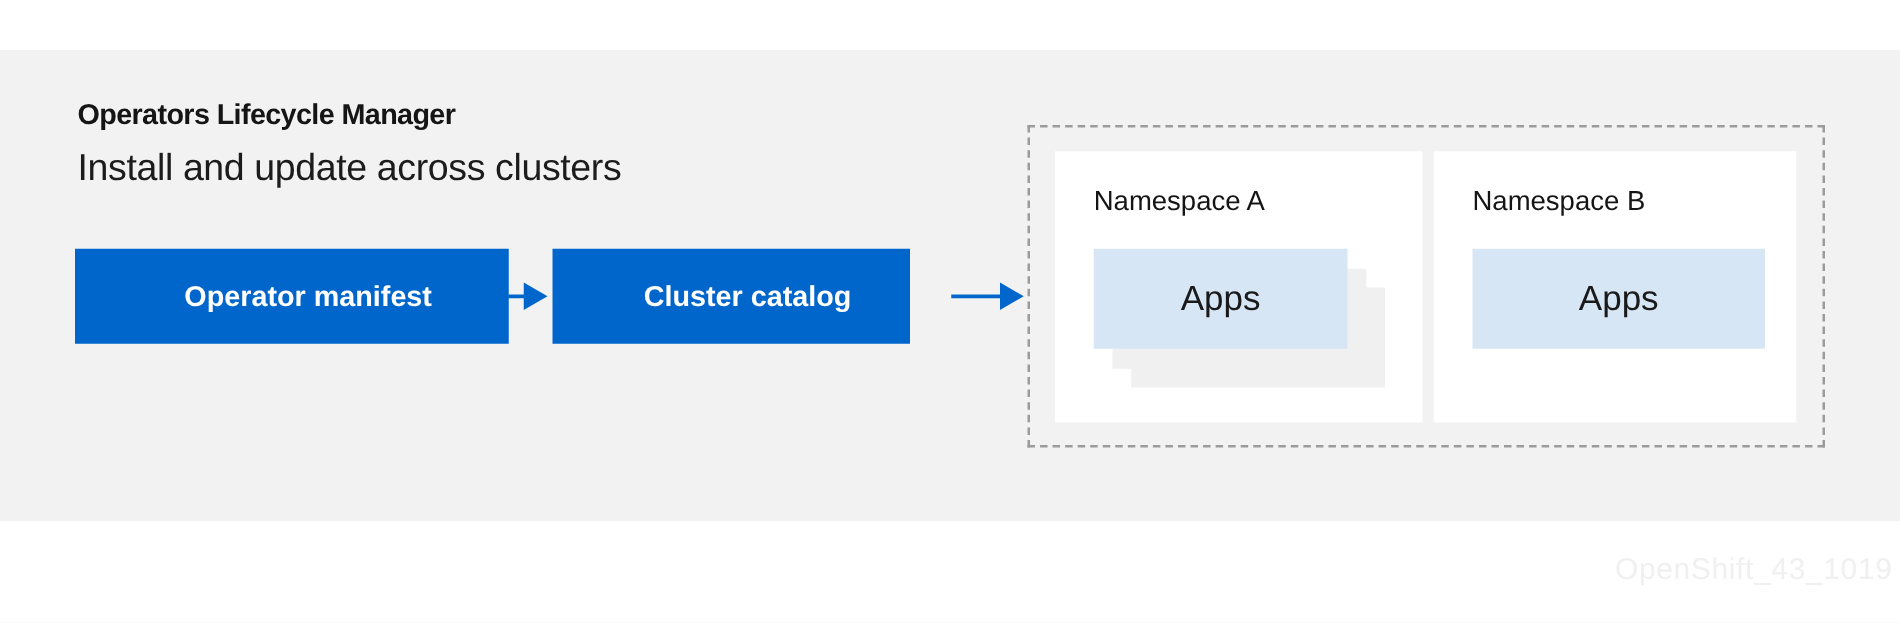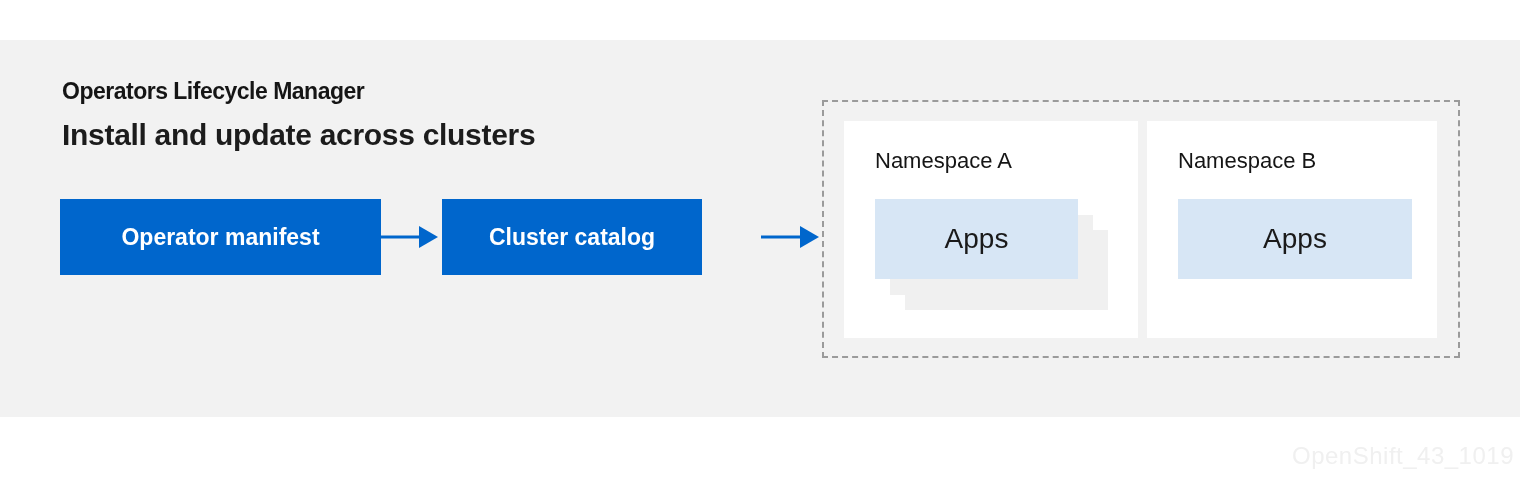--- a/index.html
+++ b/index.html
@@ -13,28 +13,28 @@
     position:absolute;left:0;top:40px;width:1520px;height:377px;
     background:#f2f2f2;
   }
   .title{
     position:absolute;left:62px;top:78px;
     font-size:23px;font-weight:700;letter-spacing:-0.5px;
     color:#151515;white-space:nowrap;
   }
   .subtitle{
     position:absolute;left:62px;top:118px;
-    font-size:30px;font-weight:700;letter-spacing:-0.3px;
+    font-size:30px;font-weight:400;letter-spacing:-0.3px;
     color:#1c1c1c;white-space:nowrap;
   }
   .node{
     position:absolute;top:199px;height:76px;
     background:#0066cc;
     display:flex;align-items:center;justify-content:center;
-    color:#ffffff;font-size:23px;font-weight:700;letter-spacing:0;
+    color:#ffffff;font-size:23px;font-weight:700;letter-spacing:0;padding-left:26px;
   }
   .node.manifest{left:60px;width:321px;}
   .node.catalog{left:442px;width:260px;}
   .arrow{position:absolute;top:224px;}
   .arrow.a1{left:379px;}
   .arrow.a2{left:760px;}
   .cluster{
     position:absolute;left:822px;top:100px;width:638px;height:258px;
     border:2px dashed #9b9b9b;
     box-sizing:border-box;

